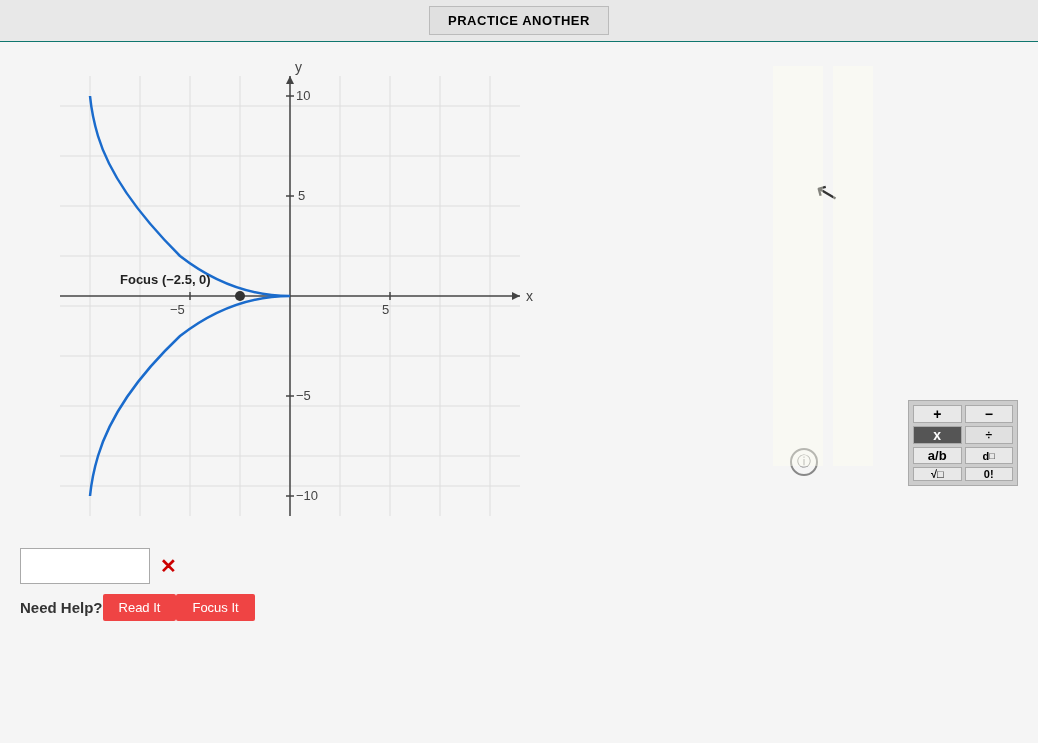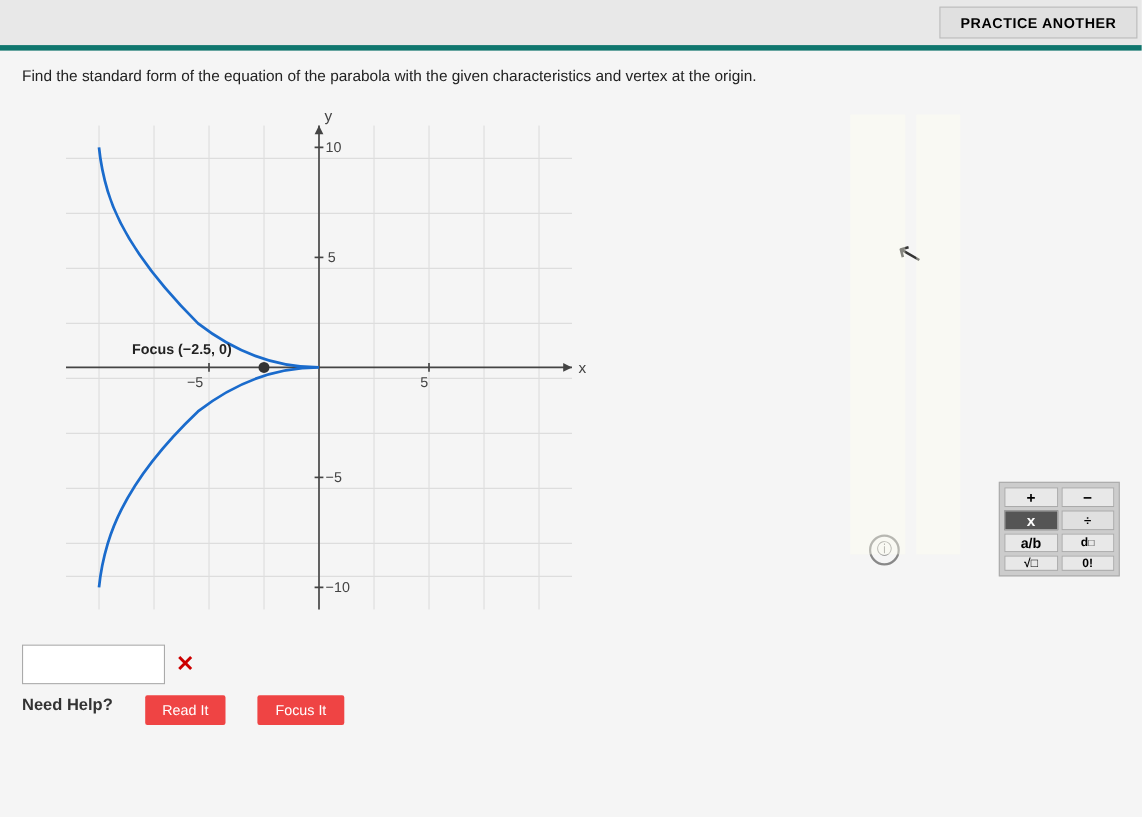--- a/index.html
+++ b/index.html
@@ -7,25 +7,25 @@
       width: 1038px;
       height: 743px;
       overflow: hidden;
       font-family: Arial, sans-serif;
       background: #f5f5f5;
       position: relative;
     }
 
     .top-bar {
       display: flex;
-      justify-content: flex-end;
+      justify-content: center;
       align-items: center;
       padding: 6px 4px;
       background: #e8e8e8;
-      border-bottom: 5px solid #0f766e;
+      border-bottom: 1px solid #0f766e;
     }
 
     .practice-another-btn {
       background: #e0e0e0;
       border: 1px solid #bbb;
       padding: 6px 18px;
       font-size: 13px;
       font-weight: bold;
       cursor: pointer;
       letter-spacing: 0.5px;
@@ -109,22 +109,22 @@
 
     .x-mark {
       color: #cc0000;
       font-size: 20px;
       font-weight: bold;
     }
 
     .help-section {
       margin-top: 10px;
       display: flex;
-      align-items: flex-start;
-      gap: 29px;
+      align-items: center;
+      gap: 0;
     }
 
     .need-help-label {
       font-size: 15px;
       font-weight: bold;
       color: #333;
     }
 
     .help-btn {
       padding: 6px 16px;
@@ -147,21 +147,20 @@
   </style>
 </head>
 <body>
 
 <div class="top-bar">
   <button class="practice-another-btn">PRACTICE ANOTHER</button>
 </div>
 
 <div class="main-content">
 
-  <p class="question-text">Find the standard form of the equation of the parabola with the given characteristics and vertex at the origin.</p>
 
   <div class="graph-area">
 
     <div class="graph-container">
       <svg class="graph-svg" viewBox="0 0 500 480">
 
         <line x1="50" y1="20" x2="50" y2="460" stroke="#ddd" stroke-width="1"></line>
         <line x1="100" y1="20" x2="100" y2="460" stroke="#ddd" stroke-width="1"></line>
         <line x1="150" y1="20" x2="150" y2="460" stroke="#ddd" stroke-width="1"></line>
         <line x1="200" y1="20" x2="200" y2="460" stroke="#ddd" stroke-width="1"></line>

